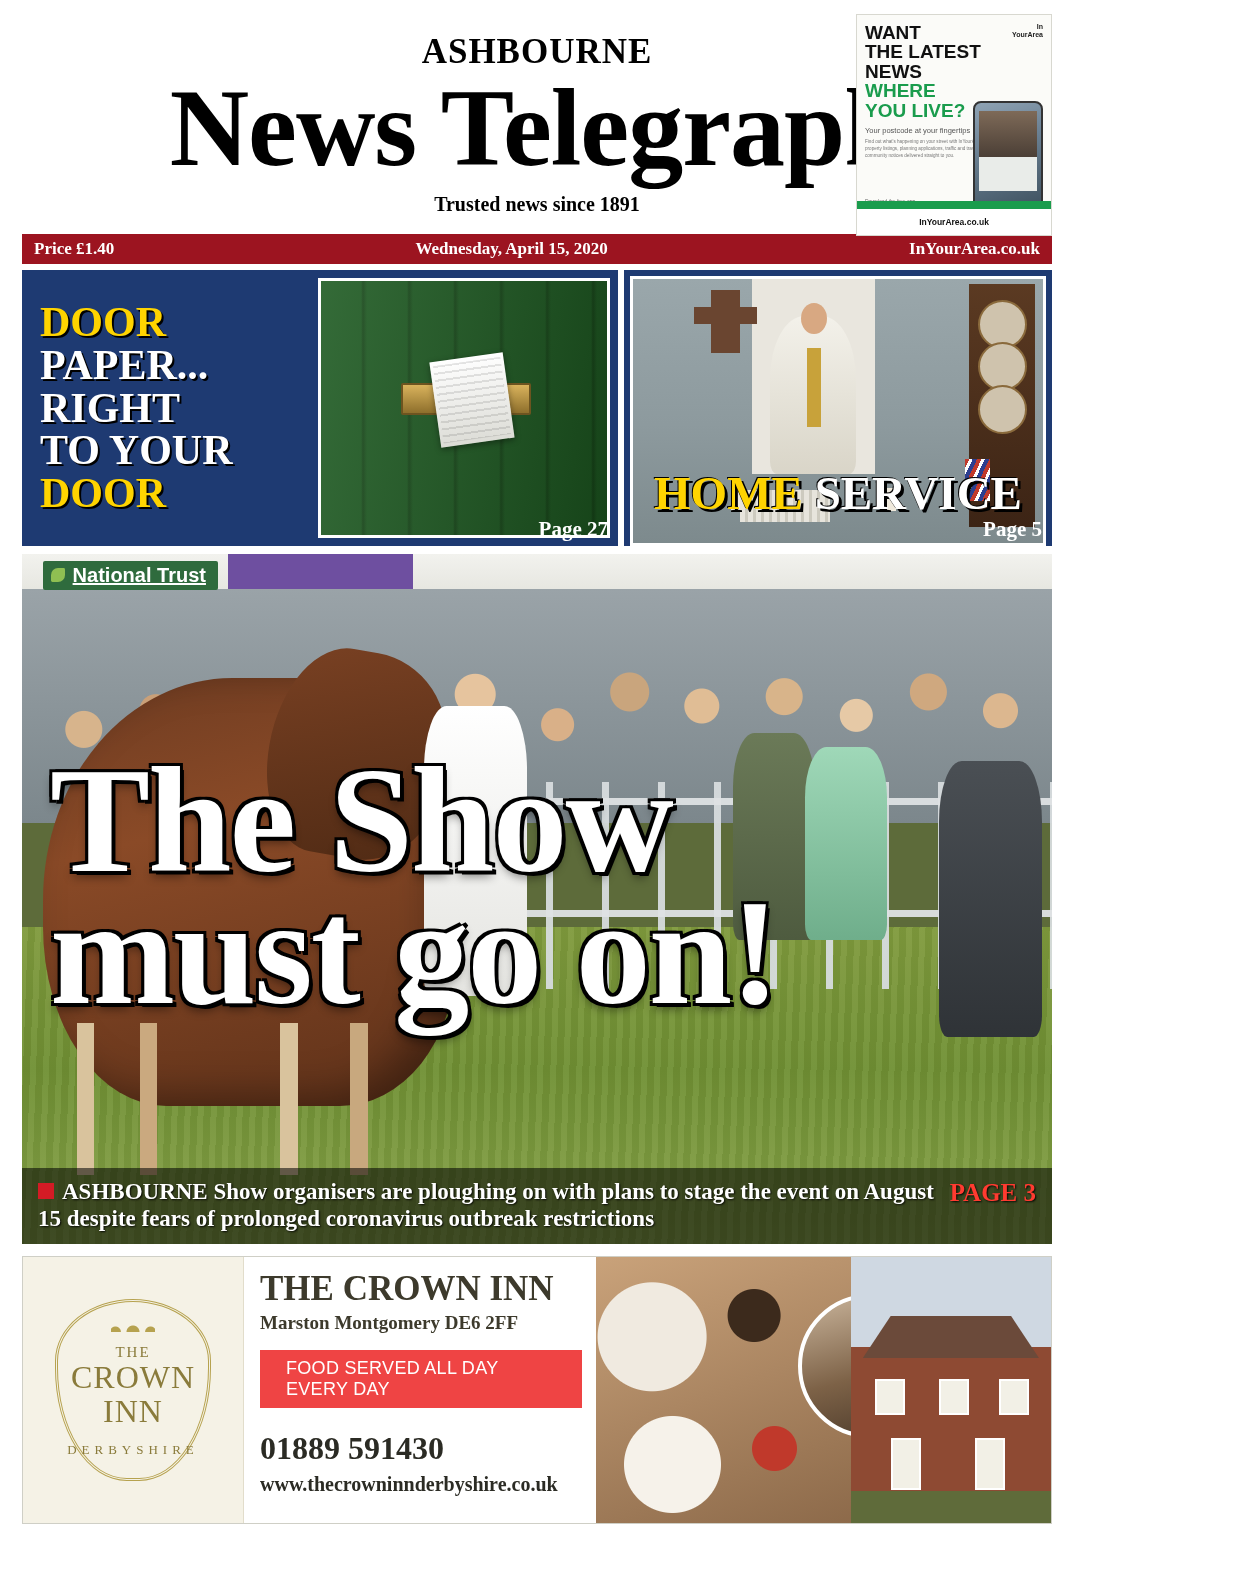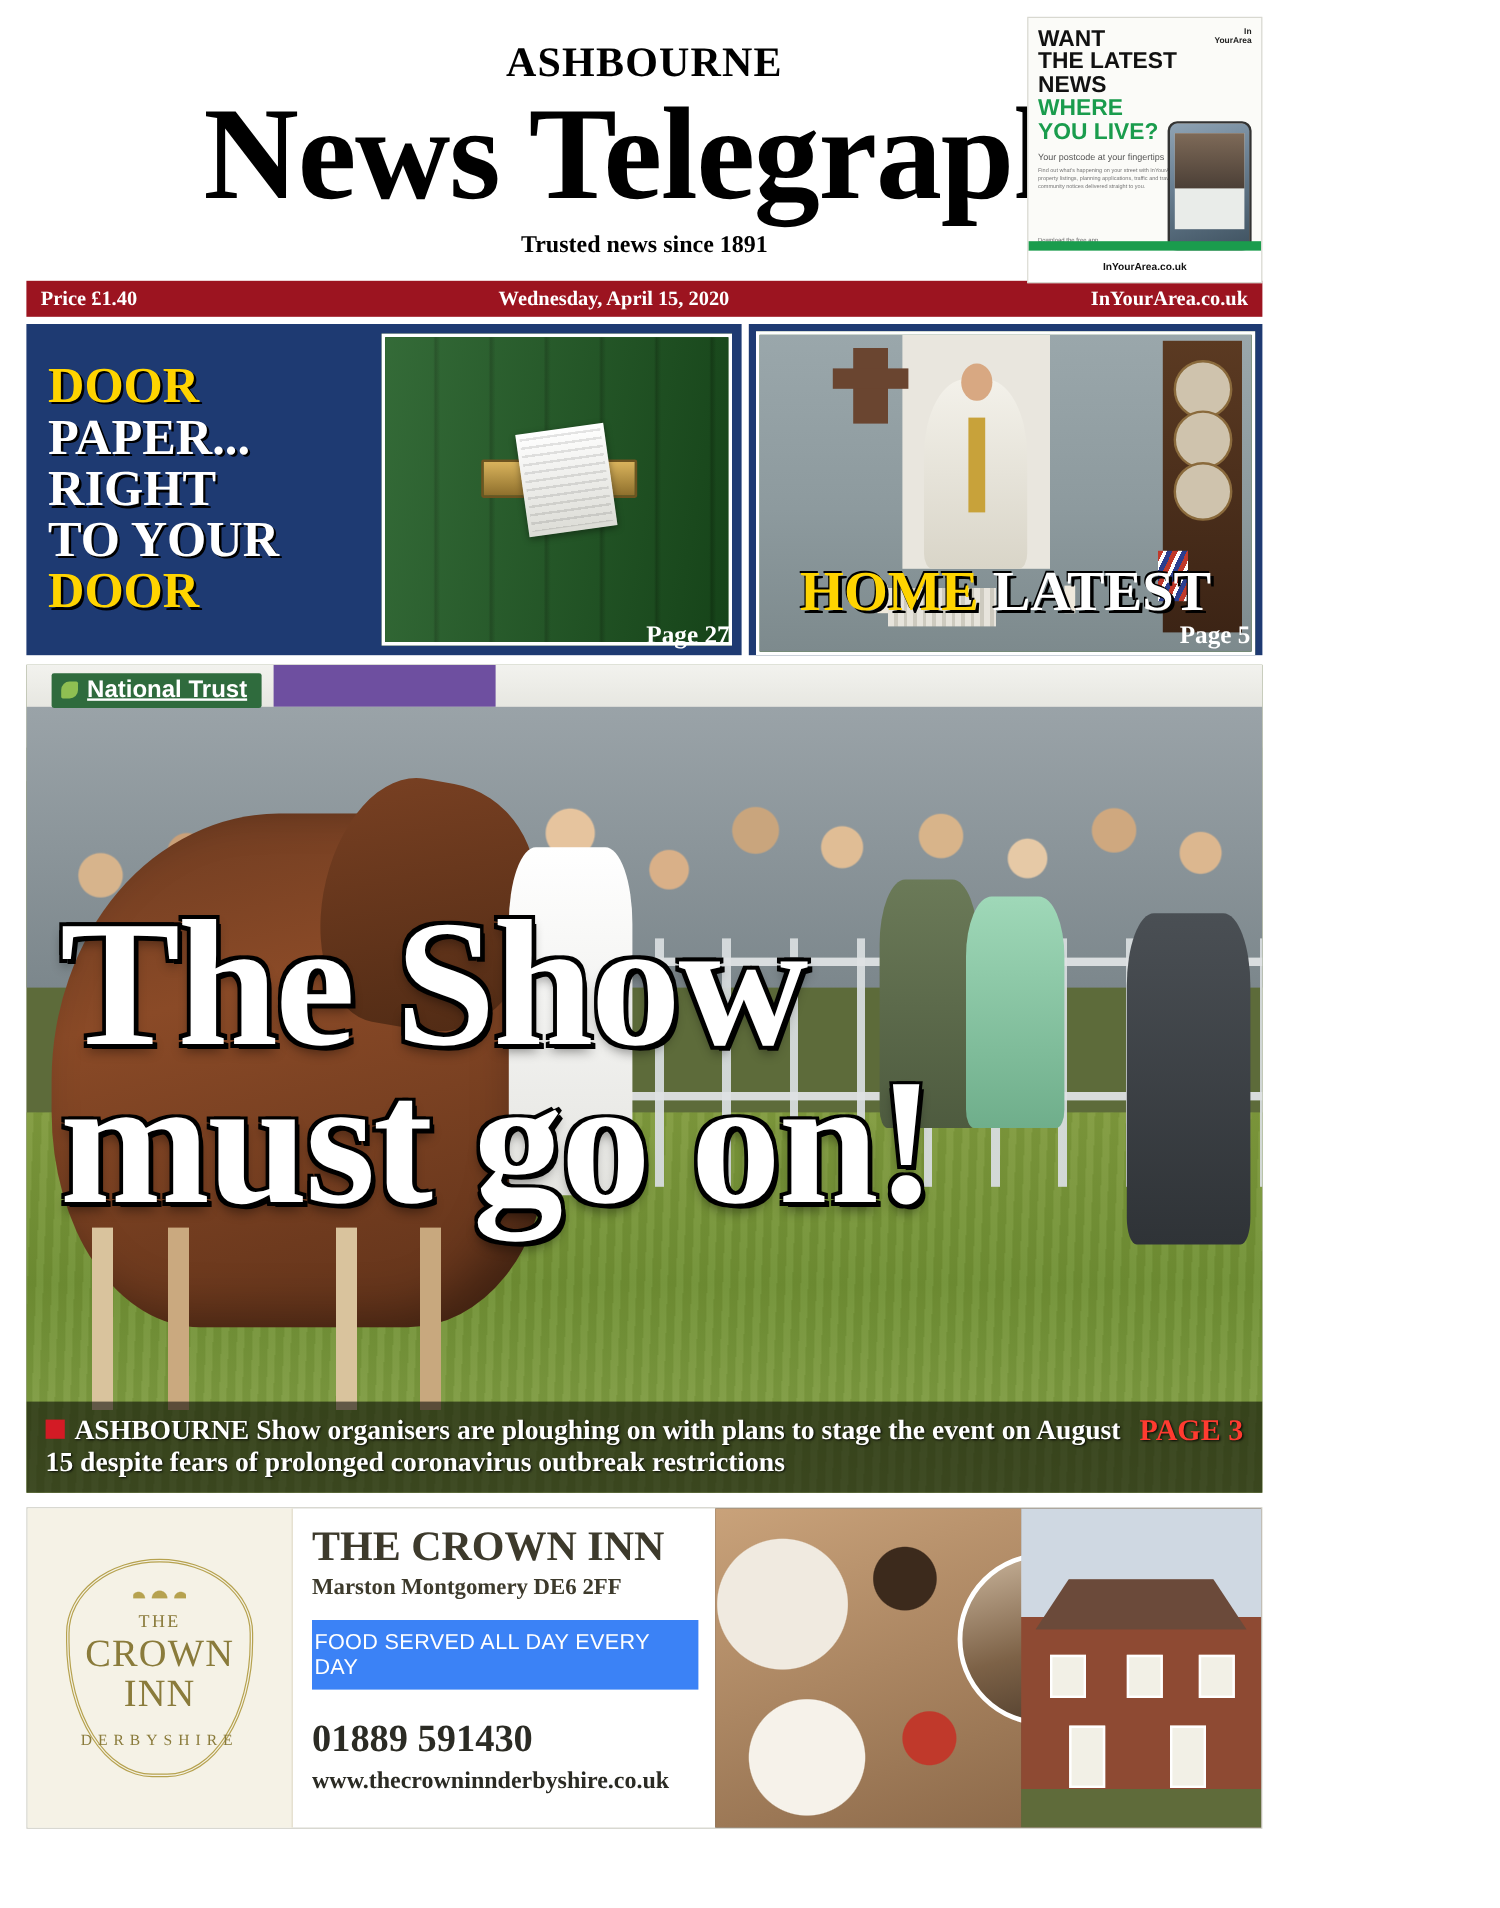--- a/index.html
+++ b/index.html
@@ -541,25 +541,25 @@
   }
   .ad-text .addr {
     font-family: "Liberation Serif", serif;
     font-weight: bold;
     font-size: 19px;
     color: #3d3a2c;
     margin-top: 6px;
   }
   .ad-text .band {
     margin-top: 16px;
-    background: #3b82f6;
+    background: #ef4444;
     color: #fff;
     font-family: "Liberation Sans", sans-serif;
     font-size: 18px;
-    padding: 8px 2px;
+    padding: 8px 26px;
     letter-spacing: .3px;
   }
   .ad-text .phone {
     font-family: "Liberation Serif", serif;
     font-weight: bold;
     font-size: 32px;
     color: #2b2b24;
     margin-top: 22px;
   }
   .ad-text .web {
@@ -688,21 +688,21 @@
           <div class="candle c1"></div>
           <div class="candle c2"></div>
           <div class="cabinet"></div>
           <div class="plate p1"></div>
           <div class="plate p2"></div>
           <div class="plate p3"></div>
           <div class="flag"></div>
         </div>
         <div class="home-service">
           <span class="y">HOME</span>
-          <span>LATEST</span>
+          <span>SERVICE</span>
         </div>
       </div>
       <div class="pagenum">Page 5</div>
     </div>
   </div>
 
   <div class="hero">
     <div class="sky"></div>
     <div class="tents"></div>
     <div class="purple-banner"></div>

